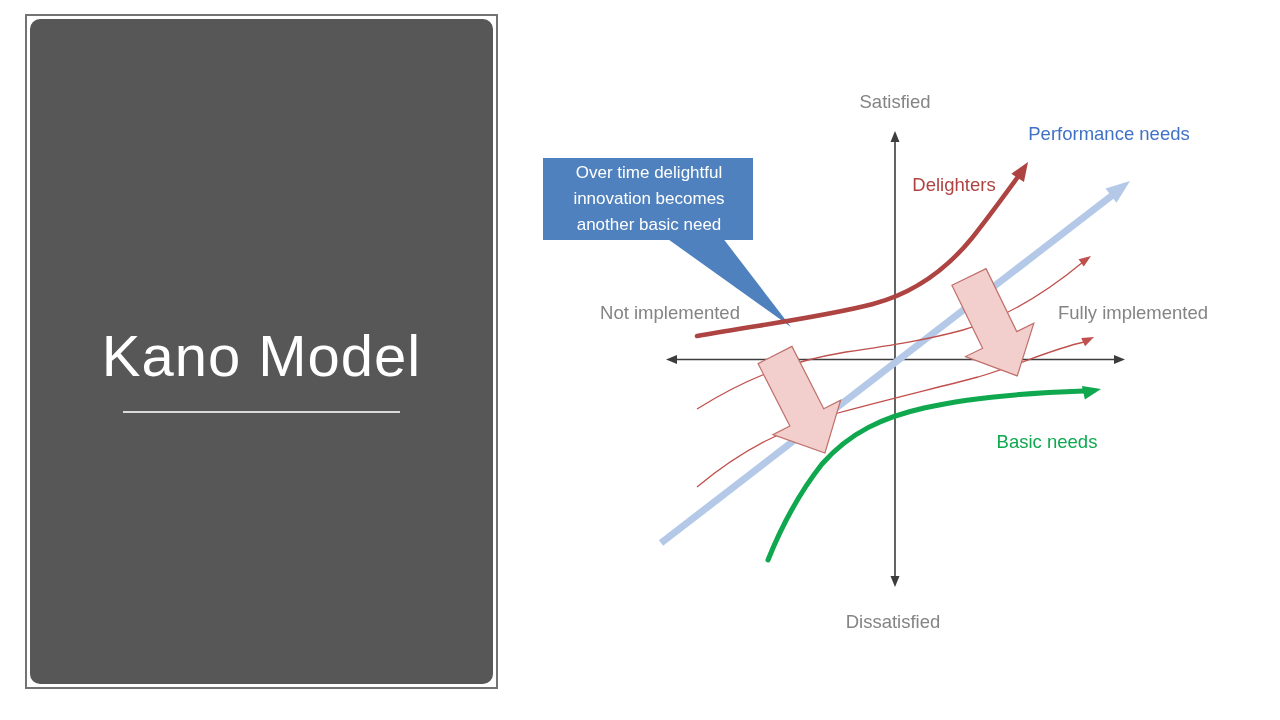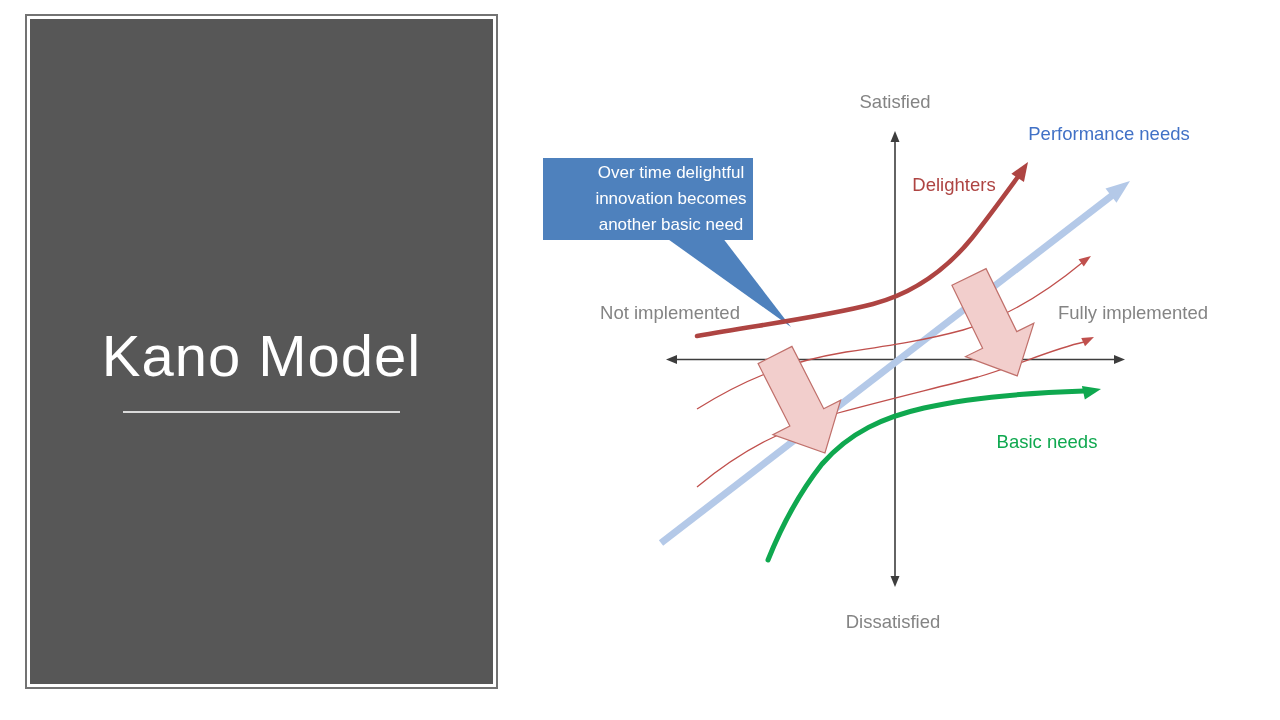--- a/index.html
+++ b/index.html
@@ -7,36 +7,36 @@
     width:1280px;height:720px;position:relative;overflow:hidden;
     background:#ffffff;font-family:"Liberation Sans",sans-serif;
   }
   
   .panel{
     position:absolute;left:25px;top:14px;width:473px;height:675px;
     border:2px solid #737373;background:#ffffff;padding:3px;box-sizing:border-box;
   }
   .panel-fill{
     width:100%;height:100%;background:#575757;
-    display:flex;flex-direction:column;align-items:center;justify-content:center;
+    display:flex;flex-direction:column;align-items:center;justify-content:center;border-radius:10px;
   }
   .title-group{transform:translateY(17px);display:flex;flex-direction:column;align-items:center;}
   .slide-title{
     color:#ffffff;font-size:58px;font-weight:300;line-height:1.1;
     letter-spacing:1px;white-space:nowrap;
   }
   .title-underline{
     width:277px;height:0;border-top:2px solid #dadada;margin-top:24px;
   }
   
   svg.diagram{position:absolute;left:0;top:0;}
   svg text{font-family:"Liberation Sans",sans-serif;}
   
   .callout-text{
-    position:absolute;left:566px;top:158px;width:210px;height:82px;
+    position:absolute;left:544px;top:158px;width:210px;height:82px;
     display:flex;align-items:center;justify-content:center;text-align:center;
     color:#ffffff;font-size:17px;line-height:1.52;
   }
 </style>
 </head>
 <body>
 
 <div class="panel">
   <div class="panel-fill">
     <div class="title-group">

